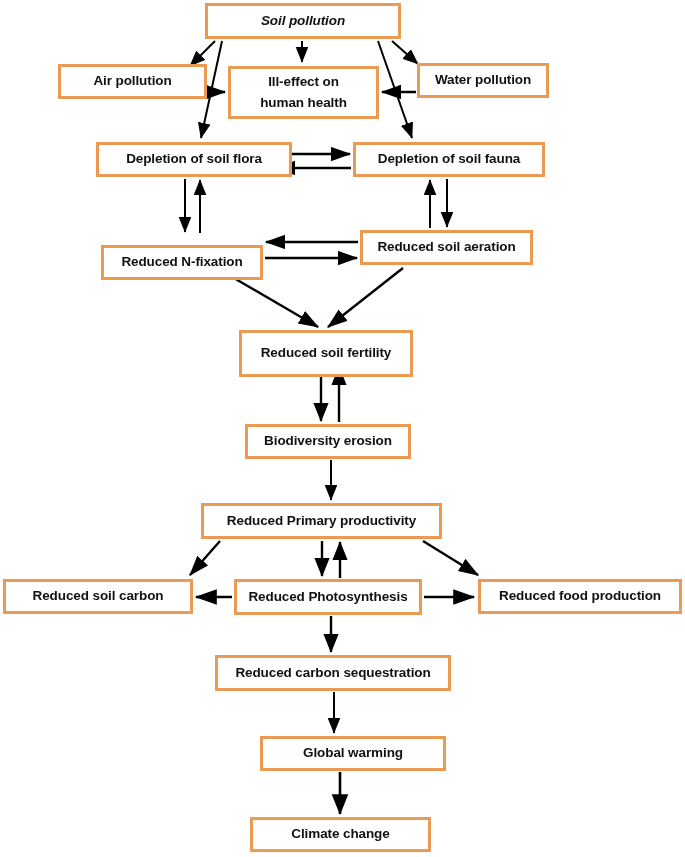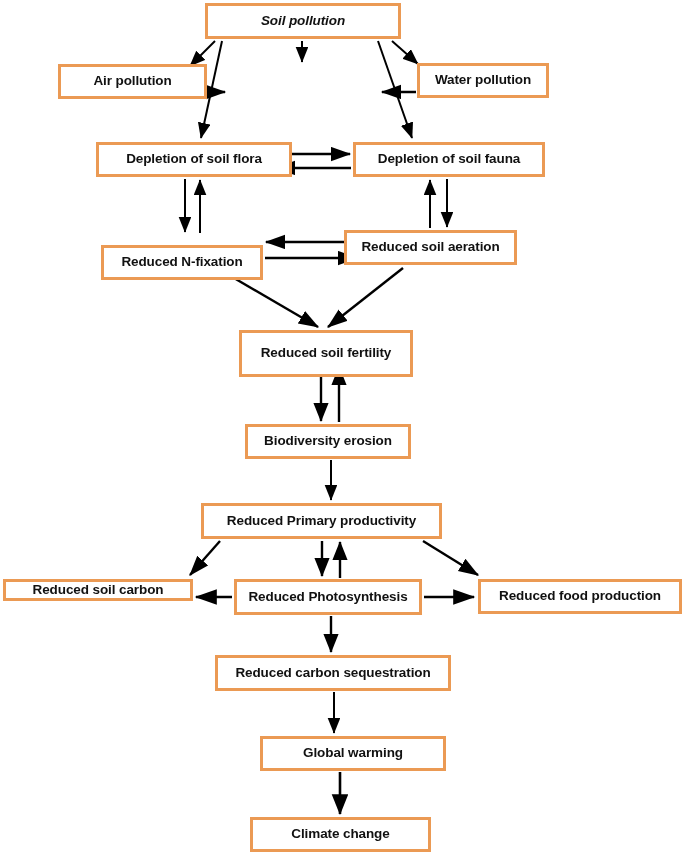--- a/index.html
+++ b/index.html
@@ -121,54 +121,58 @@
   </svg>
 
   <div class="node" style="left:205px; top:3px; width:196px; height:36px;font-style:italic;">
     <span>Soil pollution</span>
   </div>
 
   <div class="node" style="left:58px; top:64px; width:149px; height:35px;">
     <span>Air pollution</span>
   </div>
 
+  <div class="node two-line" style="left:228px; top:66px; width:151px; height:53px;">
+    <span>Ill-effect on</span>
+    <span>human health</span>
+  </div>
 
   <div class="node" style="left:417px; top:63px; width:132px; height:35px;">
     <span>Water pollution</span>
   </div>
 
   <div class="node" style="left:96px; top:142px; width:196px; height:35px;">
     <span>Depletion of soil flora</span>
   </div>
 
   <div class="node" style="left:353px; top:142px; width:192px; height:35px;">
     <span>Depletion of soil fauna</span>
   </div>
 
   <div class="node" style="left:101px; top:245px; width:162px; height:35px;">
     <span>Reduced N-fixation</span>
   </div>
 
-  <div class="node" style="left:344px; top:230px; width:173px; height:35px;">
+  <div class="node" style="left:360px; top:230px; width:173px; height:35px;">
     <span>Reduced soil aeration</span>
   </div>
 
   <div class="node" style="left:239px; top:330px; width:174px; height:47px;">
     <span>Reduced soil fertility</span>
   </div>
 
   <div class="node" style="left:245px; top:424px; width:166px; height:35px;">
     <span>Biodiversity erosion</span>
   </div>
 
   <div class="node" style="left:201px; top:503px; width:241px; height:36px;">
     <span>Reduced Primary productivity</span>
   </div>
 
-  <div class="node" style="left:3px; top:579px; width:190px; height:22px;">
+  <div class="node" style="left:3px; top:579px; width:190px; height:35px;">
     <span>Reduced soil carbon</span>
   </div>
 
   <div class="node" style="left:234px; top:579px; width:188px; height:36px;">
     <span>Reduced Photosynthesis</span>
   </div>
 
   <div class="node" style="left:478px; top:579px; width:204px; height:35px;">
     <span>Reduced food production</span>
   </div>

